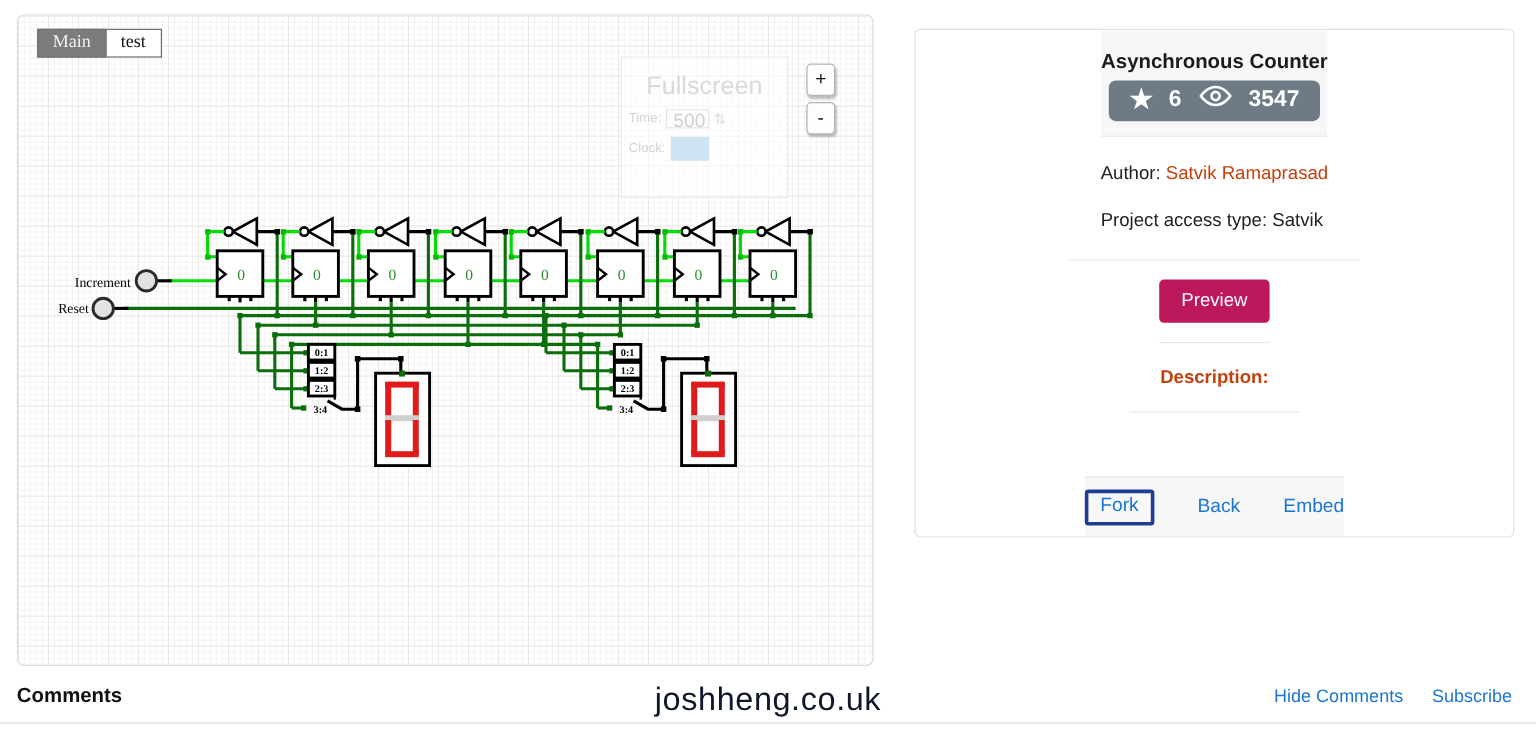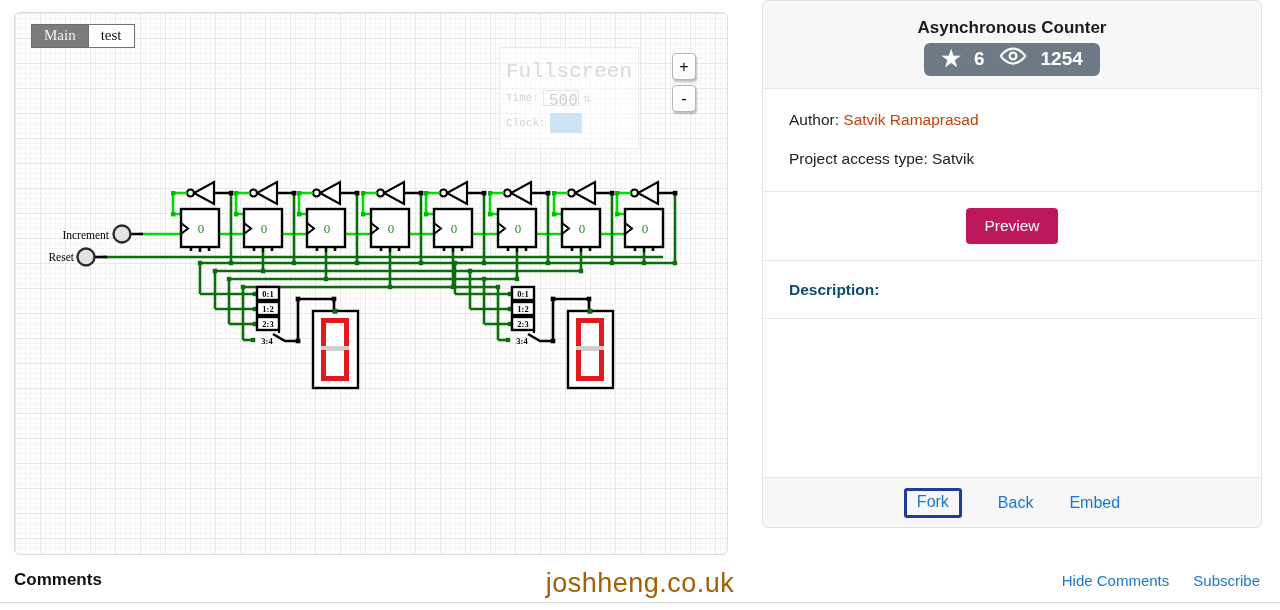--- a/index.html
+++ b/index.html
@@ -32,61 +32,61 @@
   .gate { fill:#fff; stroke:#000; stroke-width:2.2; }
   .notch { fill:none; stroke:#000; stroke-width:2; }
   .ffval { font:13px "Liberation Serif", serif; fill:#2e8b2e; text-anchor:middle; }
   .splab { font:bold 8.5px "Liberation Serif", serif; fill:#000; text-anchor:middle; }
   .inlab { font:11.5px "Liberation Serif", serif; fill:#000; text-anchor:end; }
   .inbtn { fill:#e2e2e2; stroke:#2b2b2b; stroke-width:2.4; }
   .seg-on { fill:#e01b1b; } .seg-off { fill:#cfcfcf; }
   .spine { stroke:#000; stroke-width:2; }
 
   
-  .fs-panel { position:absolute; left:484px; top:34px; width:140px; height:102px;
-    border:1px solid #ececec; background:rgba(255,255,255,.55); color:#d6d6d6;font-family:Liberation Mono, monospace; }
+  .fs-panel { position:absolute; left:502px; top:34px; width:140px; height:118px;
+    border:1px solid #ececec; background:rgba(255,255,255,.55); color:#d6d6d6; }
   .fs-title { text-align:center; font-size:21px; margin-top:12px; color:#d9d9d9; }
   .fs-row { display:flex; align-items:center; gap:4px; margin:7px 0 0 6px; font-size:11px; color:#d2d2d2; }
   .fs-timebox { width:36px; height:16px; border:1px solid #e6e6e6; font-size:16px; color:#cfcfcf; padding:1px 0 0 5px; }
   .fs-spin { font-size:12px; color:#dcdcdc; }
   .fs-clockbox { width:32px; height:20px; background:#cfe4f2; }
 
   .zoombtn { position:absolute; left:657px; width:24px; height:27px; background:#fdfdfd;
     border:1px solid #b5b5b5; border-radius:4px; box-shadow:1px 2px 2px rgba(0,0,0,.25);
     display:flex; align-items:center; justify-content:center; font-size:16px; color:#111; cursor:pointer; }
   .zoombtn.zin { top:40px; } .zoombtn.zout { top:72px; }
 
   
-  .card { position:absolute; left:762px; top:0; width:500px; height:528px;
-    background:#fff; border:1px solid #e2e2e6; border-radius:5px; display:flex; flex-direction:column; overflow:hidden; }
+  .card { position:absolute; left:762px; top:24px; width:500px; height:424px;
+    background:#fff; border:1px solid #e2e2e6; border-radius:5px; display:flex; flex-direction:column; overflow:hidden;align-items:center; }
   .card-header { background:#f7f7f8; border-bottom:1px solid #e8e8ea; text-align:center; padding:17px 0 12px; }
   .card-title { font-size:17px; font-weight:bold; color:#1b1b1b; }
   .stat-badge { display:inline-flex; align-items:center; gap:13px; background:#6e7b87; color:#fff;
     border-radius:6px; padding:3px 17px 5px; margin-top:5px; font-size:19px; font-weight:bold; }
   .star-ic { font-size:22px; line-height:1; }
   .eye-ic { display:inline-block; }
   .sec-author { padding:22px 26px 0; border-bottom:1px solid #e8e8ea; height:103px; font-size:15.5px; color:#212121; }
   .sec-author .row { margin-bottom:21px; }
   .blabel { font-weight:normal; }
   a.link { color:#c2410c; text-decoration:none; cursor:pointer; }
   .sec-preview { height:69px; border-bottom:1px solid #e8e8ea; display:flex; align-items:center; justify-content:center; }
   .preview-btn { background:#be185d; color:#fff; border:none; border-radius:4px; font-size:15.5px;
     padding:9px 18px; cursor:pointer; font-family:inherit; }
   .sec-desc { height:58px; border-bottom:1px solid #e8e8ea; display:flex; align-items:center; padding:0 26px;
-    font-size:15.5px; font-weight:bold; color:#0c4a6e; }
+    font-size:15.5px; font-weight:bold; color:#c2410c; }
   .sec-empty { flex:1; }
   .card-footer { background:#f7f7f8; border-top:1px solid #e8e8ea; height:50px;
     display:flex; align-items:center; justify-content:center; gap:36px; font-size:16px; }
   .fork-wrap { border:3px solid #1e3e93; border-radius:3px; padding:2px 10px 4px; }
   .card-footer a { color:#1b76d2; }
 
   
   .comments-h { position:absolute; left:14px; top:570px; font-size:17px; font-weight:bold; color:#111; }
   .watermark { position:absolute; left:0; top:568px; width:100%; text-align:center;
-    font-size:27px; font-weight:300; color:#a16207; letter-spacing:.5px; }
+    font-size:27px; font-weight:300; color:#0f172a; letter-spacing:.5px; }
   .foot-links { position:absolute; right:20px; top:572px; display:flex; gap:24px; font-size:15px; }
   .foot-links a { color:#1b76d2; text-decoration:none; }
   .bottom-divider { position:absolute; left:0; top:602px; width:100%; height:1px; background:#d9d9d9; }
 </style>
 </head>
 <body>
 
 <div class="page">
 
   <div class="canvas-area">
@@ -225,21 +225,21 @@
       <div class="card-title">Asynchronous Counter</div>
       <div class="stat-badge">
         <span class="star-ic">★</span>
         <span>6</span>
         <span class="eye-ic">
           <svg width="30" height="20" viewBox="0 0 32 20">
             <path d="M16 2 C8 2 3 10 3 10 C3 10 8 18 16 18 C24 18 29 10 29 10 C29 10 24 2 16 2 Z" fill="none" stroke="#fff" stroke-width="2.4"></path>
             <circle cx="16" cy="10" r="3.6" fill="none" stroke="#fff" stroke-width="2.4"></circle>
           </svg>
         </span>
-        <span>1254</span>
+        <span>3547</span>
       </div>
     </div>
 
     <div class="sec-author">
       <div class="row">
         <span class="blabel">Author:</span>
         <a class="link">Satvik Ramaprasad</a>
       </div>
       <div class="row">
         <span class="blabel">Project access type:</span>

